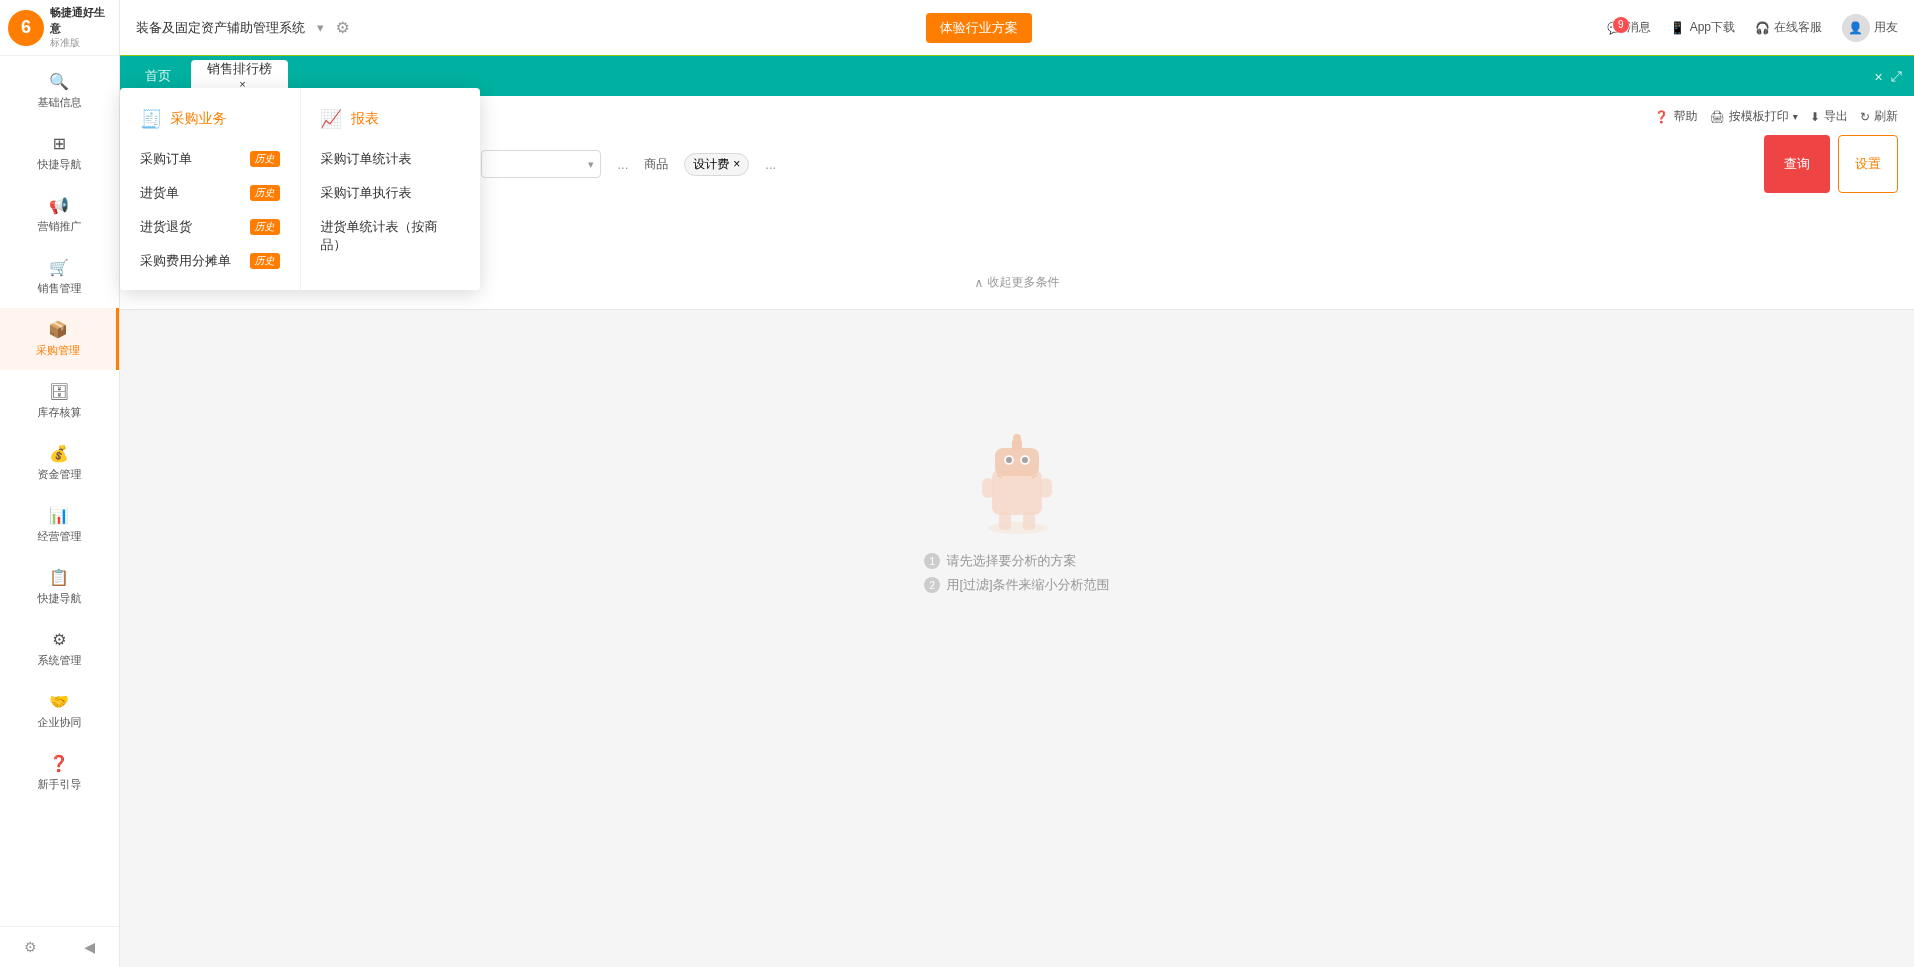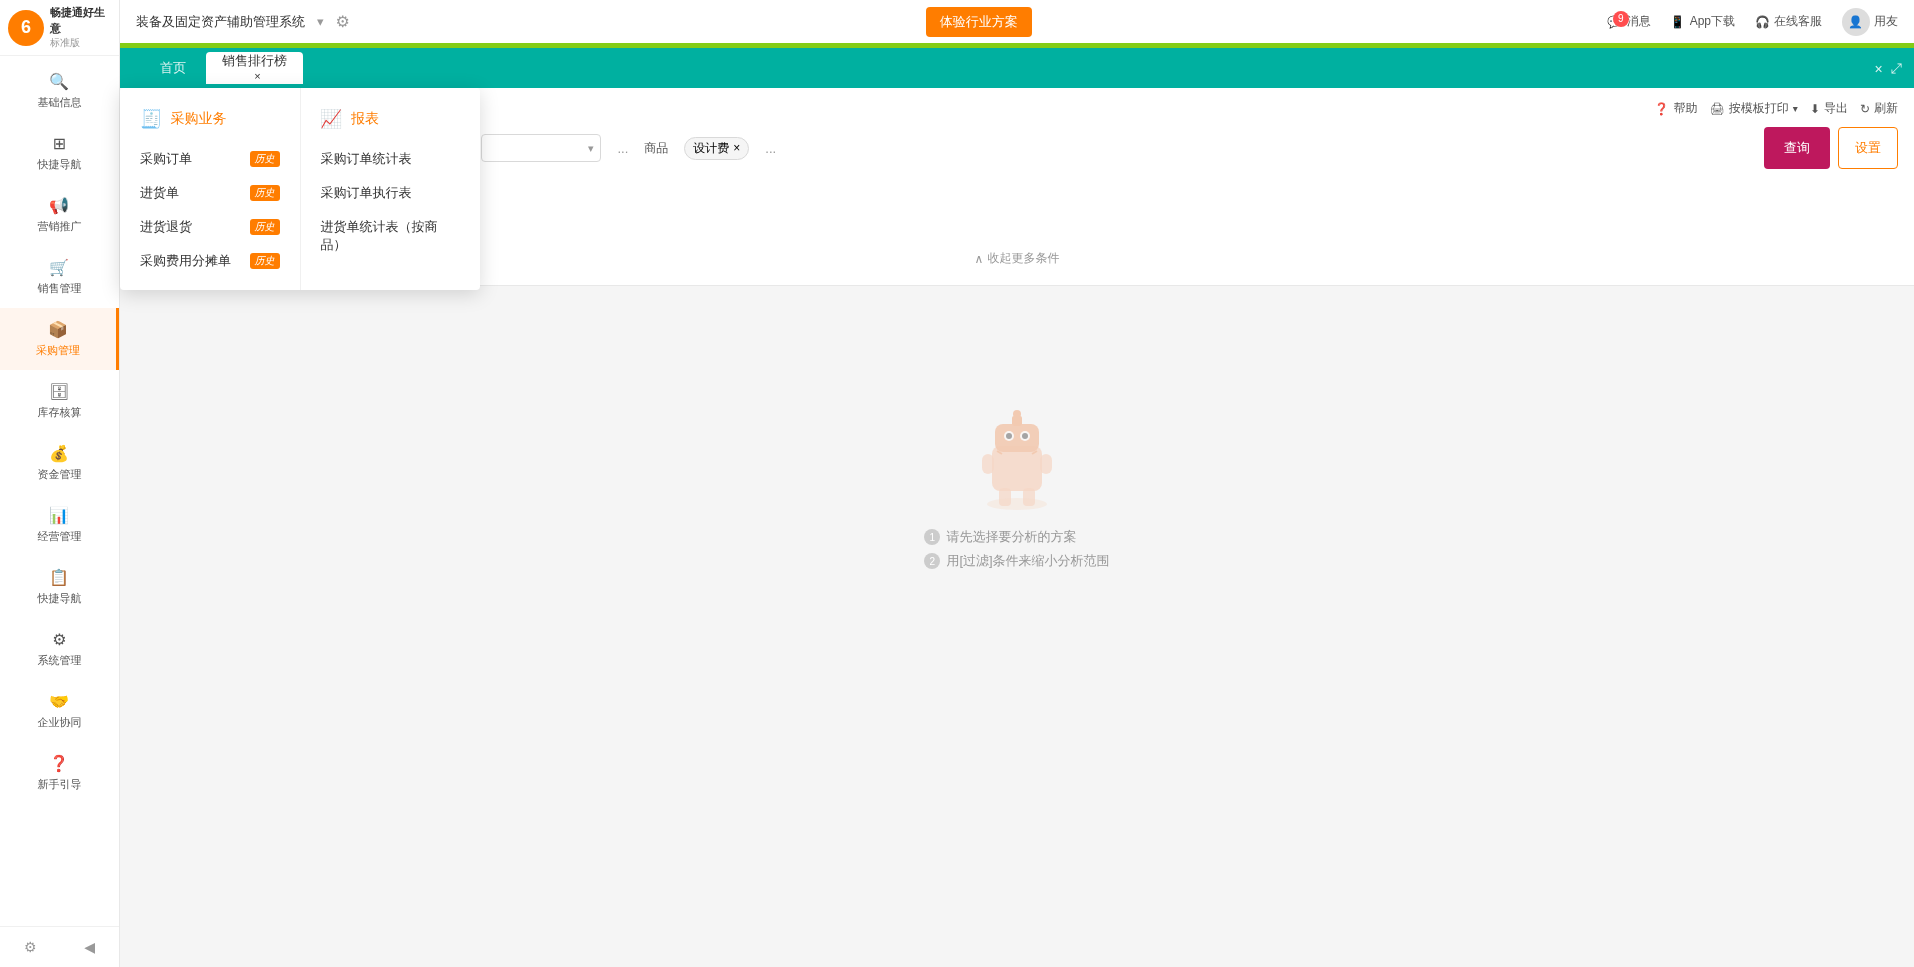--- a/index.html
+++ b/index.html
@@ -46,22 +46,22 @@
     
     .main-area {
       margin-left: 120px;
       height: 100%;
       display: flex;
       flex-direction: column;
     }
 
     
     .topbar {
-      height: 48px; background: #fff; display: flex; align-items: center;
-      padding: 0 16px; border-bottom: 5px solid #84cc16;
+      height: 56px; background: #fff; display: flex; align-items: center;
+      padding: 0 16px; border-bottom: 1px solid #84cc16;
       justify-content: space-between;
     }
     .topbar-left { display: flex; align-items: center; gap: 12px; }
     .system-name { font-size: 13px; color: #333; }
     .topbar-actions { display: flex; align-items: flex-start; gap: 8px; }
     .btn-industry {
       background: #ff7d00; color: #fff; border: none; border-radius: 4px;
       padding: 6px 14px; cursor: pointer; font-size: 13px;
     }
     .topbar-right { display: flex; align-items: center; gap: 20px; font-size: 12px; color: #555; }
@@ -74,21 +74,21 @@
     }
     .badge-wrap { position: relative; }
     .user-avatar {
       width: 28px; height: 28px; background: #ddd; border-radius: 50%;
       display: flex; align-items: center; justify-content: center; font-size: 12px; color: #666;
     }
 
     
     .tab-bar {
       height: 40px; background: #00b0a0; display: flex; align-items: center;
-      padding: 0 24px; gap: 4px; position: relative;
+      padding: 0 9px; gap: 4px; position: relative;
     }
     .tab-item {
       height: 32px; display: flex; align-items: center; padding: 0 16px;
       border-radius: 4px 4px 0 0; cursor: pointer; font-size: 13px; color: rgba(255,255,255,0.85);
     }
     .tab-item.active { background: #fff; color: #333; flex-direction: column; }
     .tab-close { margin-left: 6px; font-size: 11px; cursor: pointer; }
     .tab-bar-right {
       position: absolute; right: 12px; top: 50%; transform: translateY(-50%);
       display: flex; align-items: center; gap: 8px;
@@ -126,22 +126,22 @@
       font-size: 12px; gap: 4px; cursor: pointer;
     }
     .date-group { display: flex; align-items: center; gap: 4px; }
     .date-btn {
       border: 1px solid #d9d9d9; border-radius: 4px; padding: 2px 8px;
       font-size: 11px; cursor: pointer; background: #fff; color: #555;
     }
     .date-btn.active { border-color: #ff7d00; color: #ff7d00; }
     .toolbar-btn { background: none; border: none; cursor: pointer; color: #555; font-size: 12px; display: flex; align-items: center; gap: 4px; }
     .btn-query {
-      background: #be185d; color: #fff; border: none; border-radius: 4px;
-      padding: 12px 20px; cursor: pointer; font-size: 13px; font-weight: 500;
+      background: #ef4444; color: #fff; border: none; border-radius: 4px;
+      padding: 20px 20px; cursor: pointer; font-size: 13px; font-weight: 500;
     }
     .btn-setting {
       background: #fff; color: #ff7d00; border: 1px solid #ff7d00; border-radius: 4px;
       padding: 5px 16px; cursor: pointer; font-size: 13px; font-family: Liberation Serif, serif;
     }
     .collapse-btn {
       display: flex; align-items: center; justify-content: center;
       gap: 4px; color: #999; font-size: 12px; cursor: pointer;
       padding: 6px 0; text-align: center;
     }

